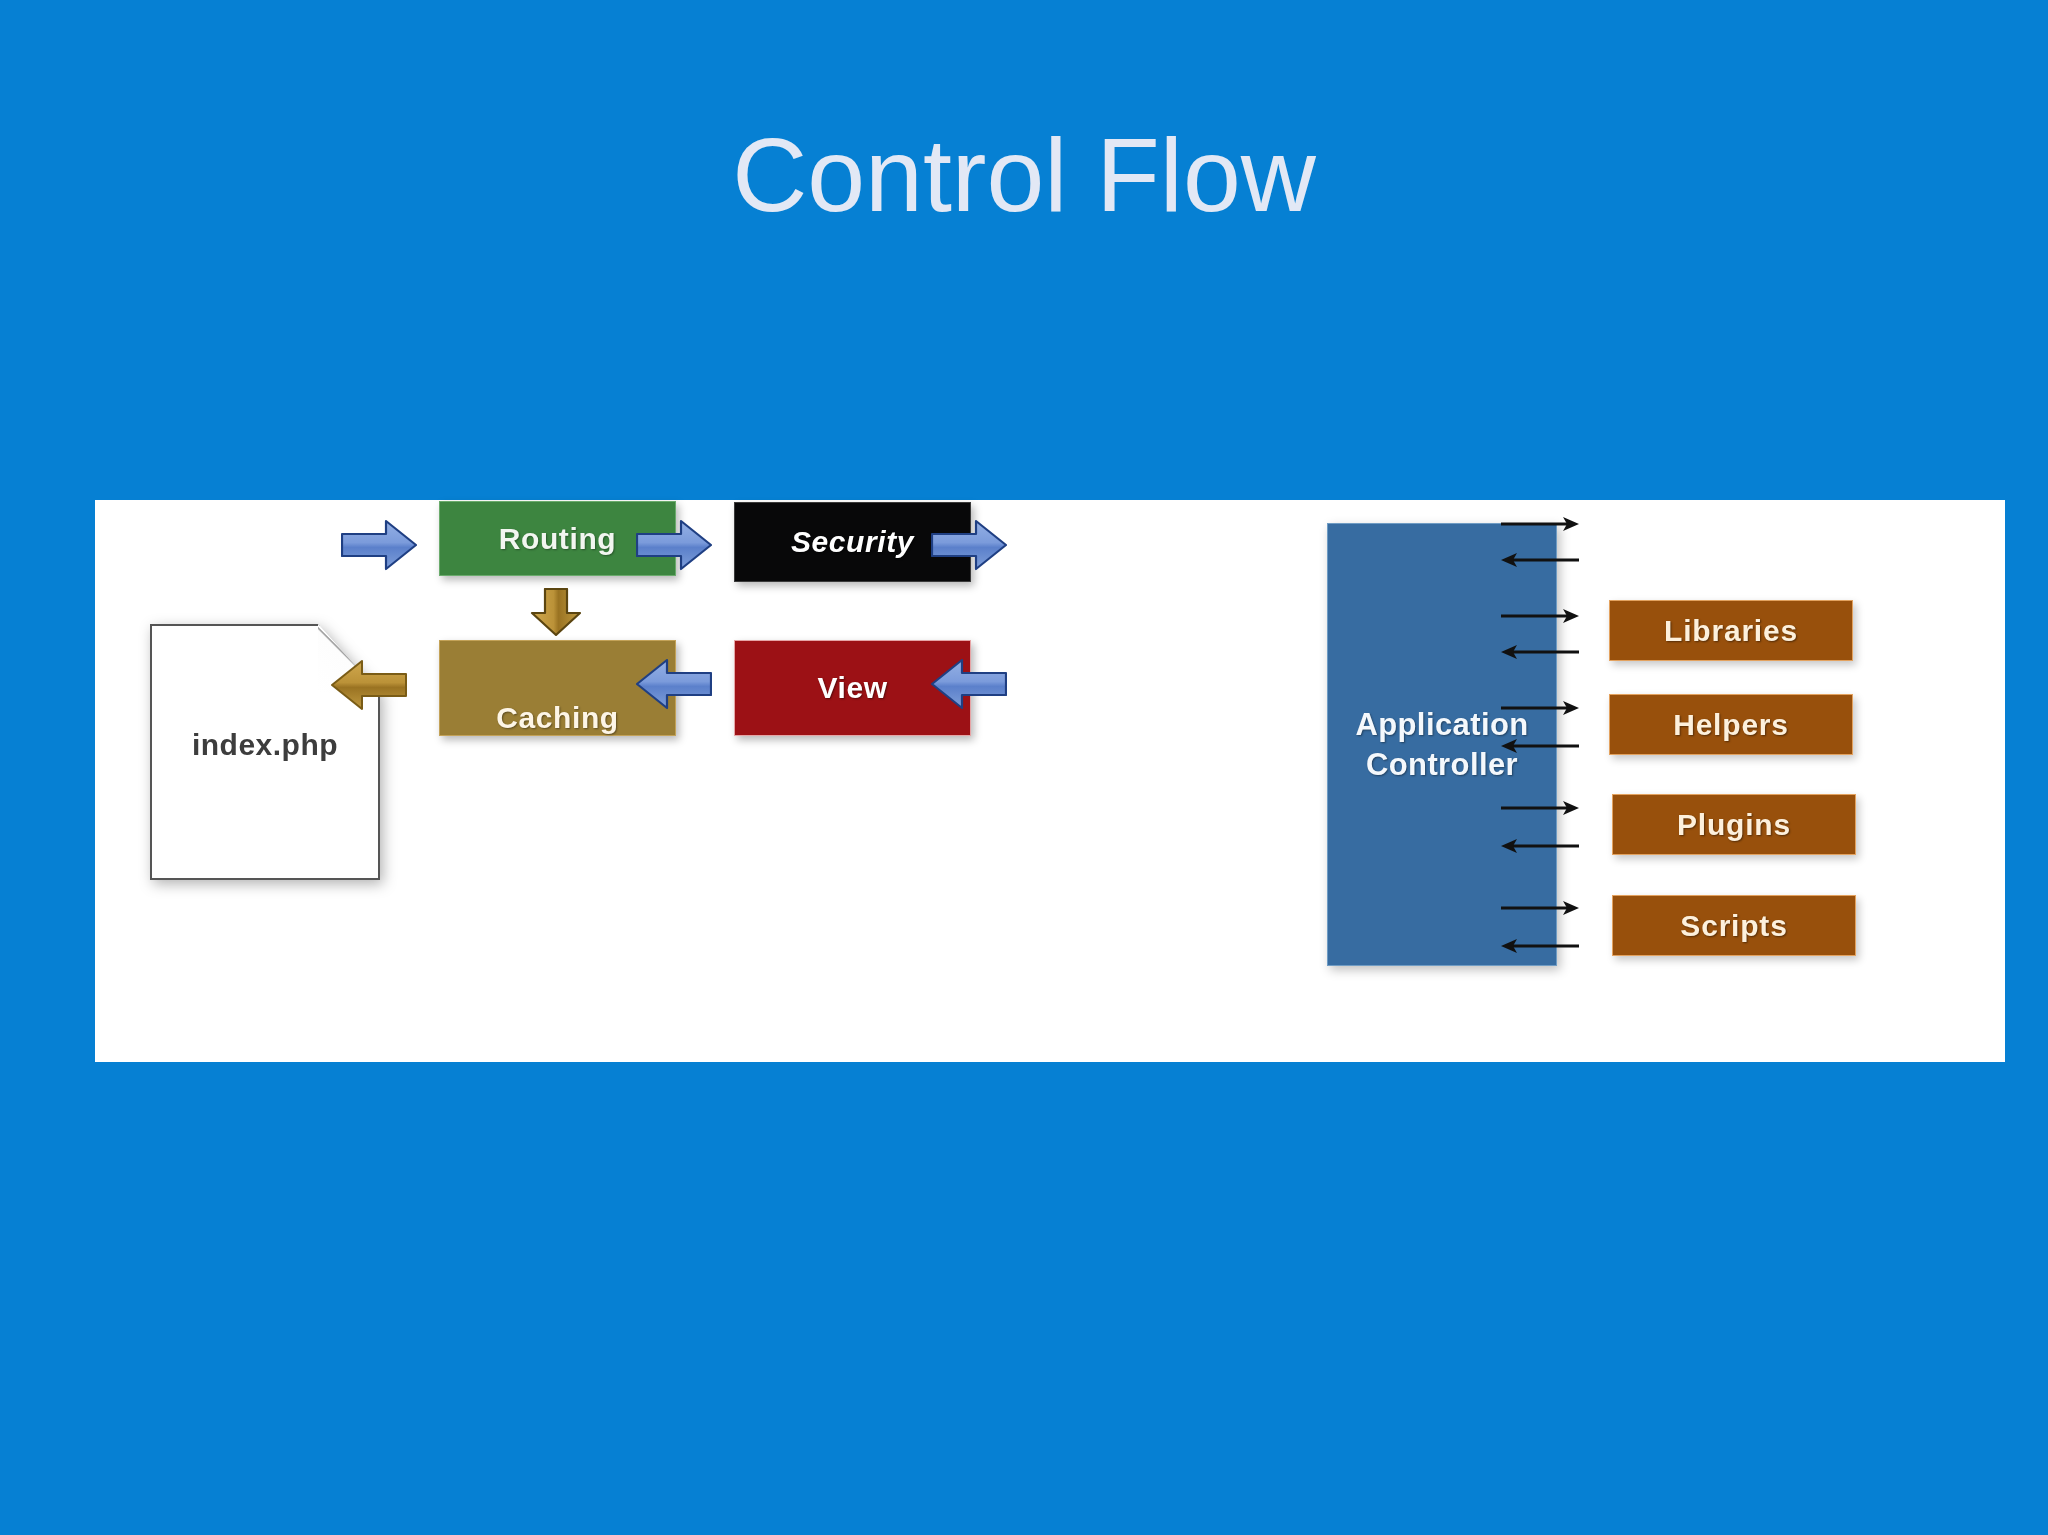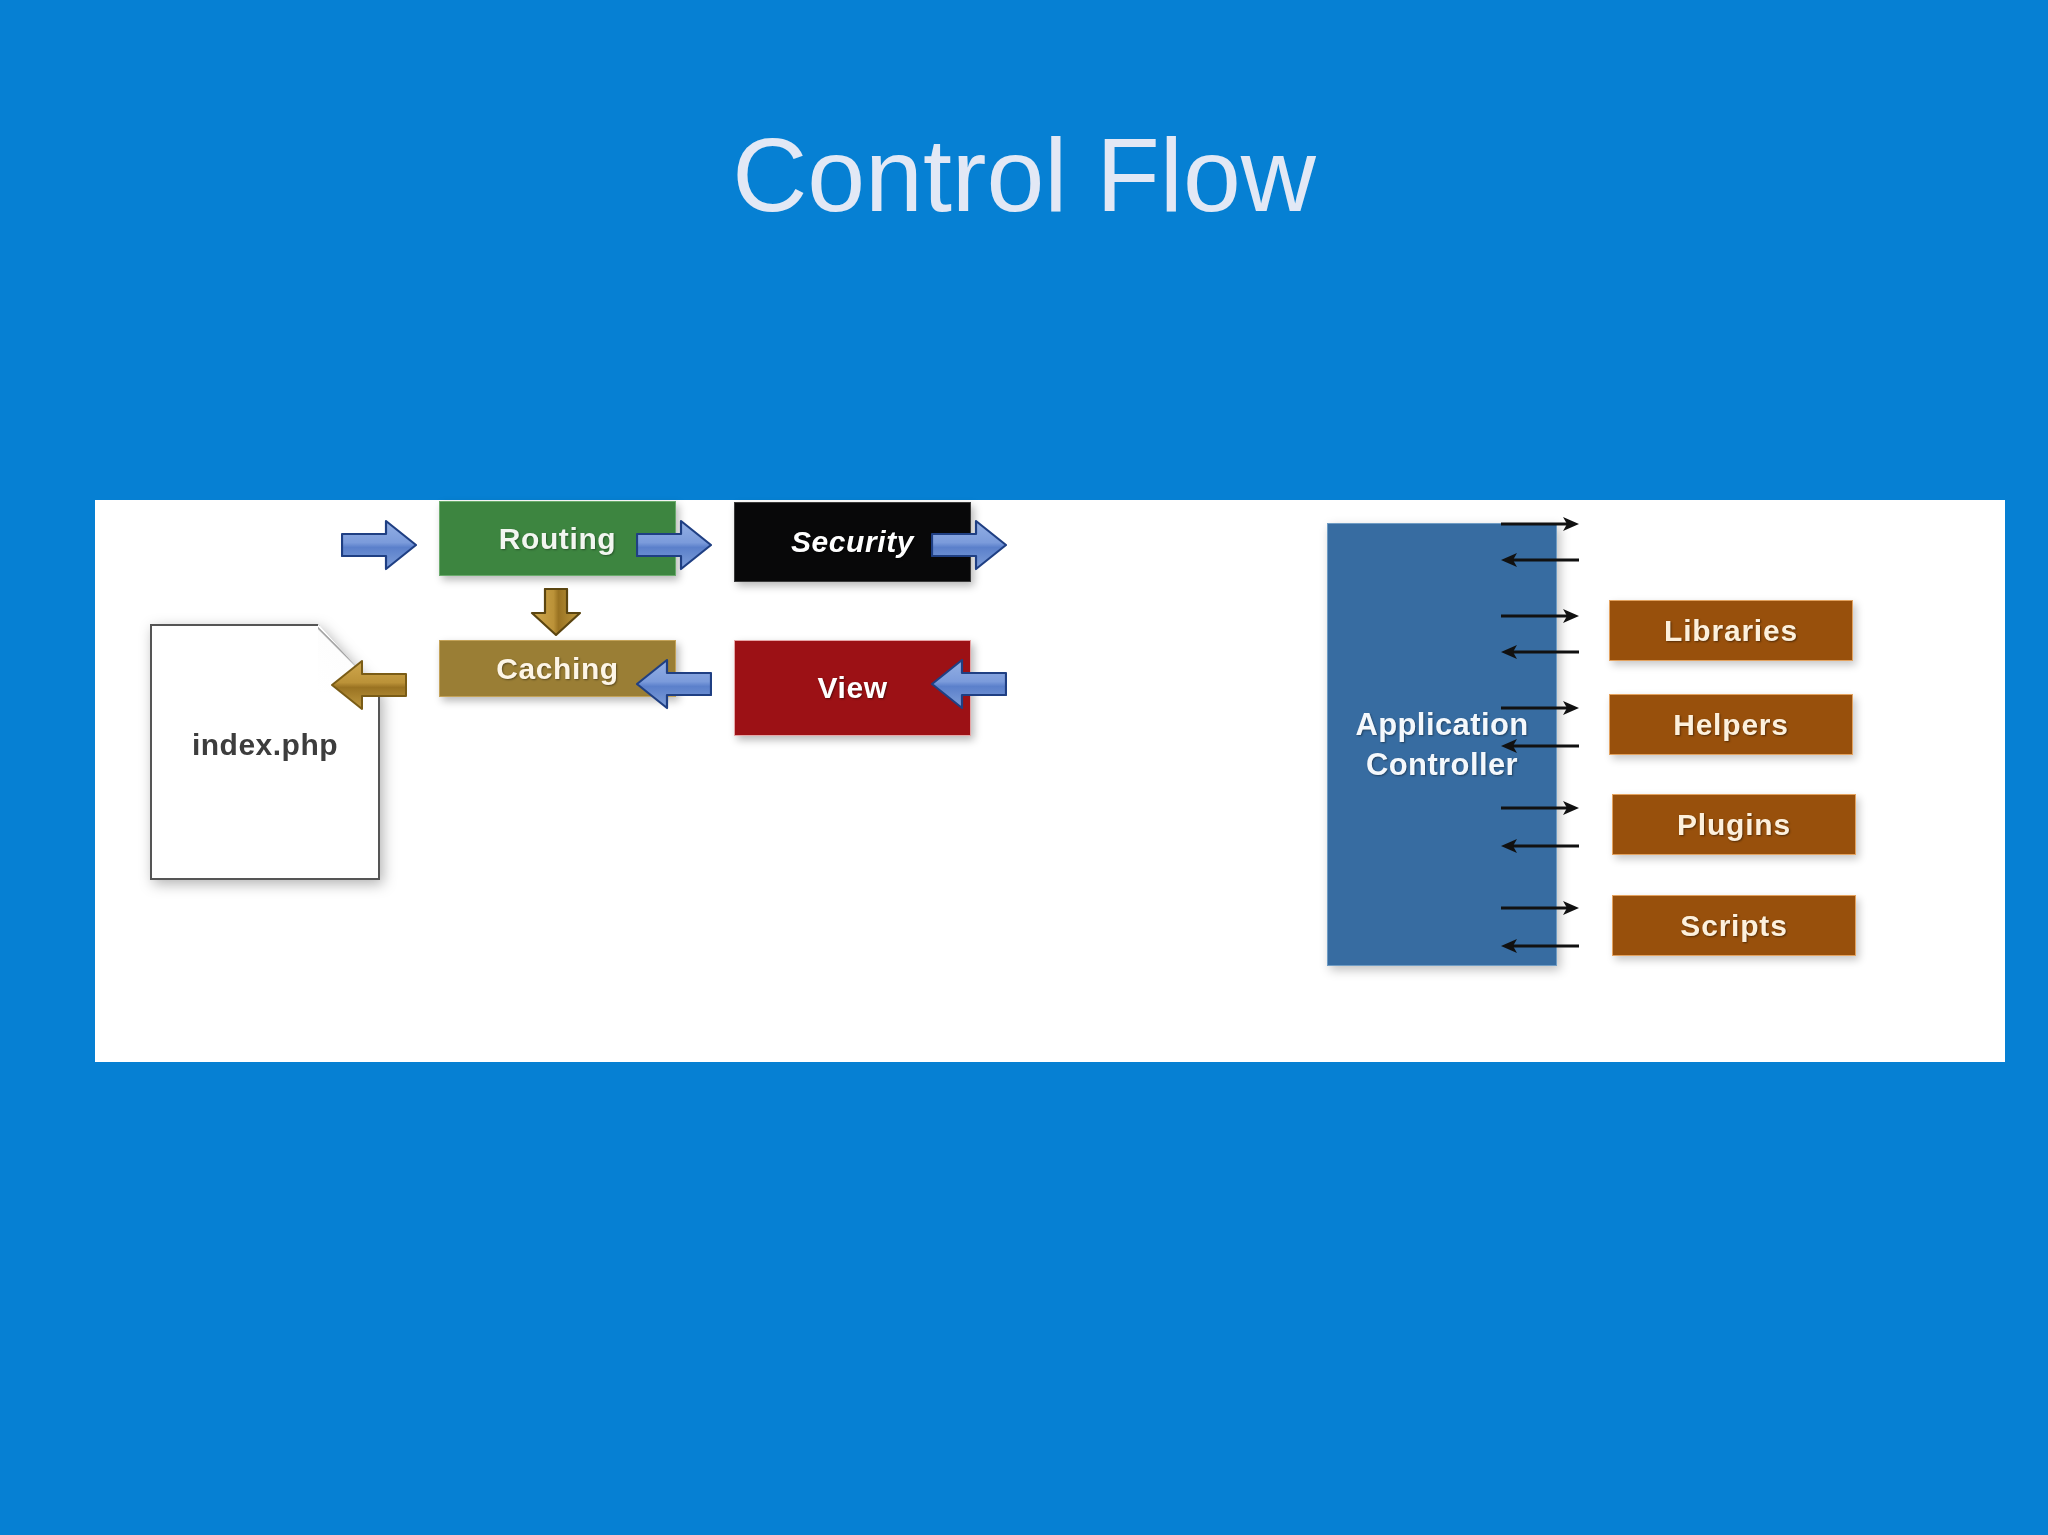--- a/index.html
+++ b/index.html
@@ -106,24 +106,25 @@
     text-shadow: 1px 1px 2px rgba(0,0,0,0.35);
   }
   #box-security {
     left: 639px; top: 2px; width: 237px; height: 80px;
     background: #080809; color: #ffffff;
     border: 1px solid #3b3b3b;
     text-shadow: 1px 1px 2px rgba(0,0,0,0.6);
     font-style: italic;
   }
   #box-caching {
-    left: 344px; top: 140px; width: 237px; height: 57px;
+    left: 344px; top: 140px; width: 237px; height: 96px;
     background: #9a7e35; color: #fdf5e6;
     border: 1px solid #c3a258;
     text-shadow: 1px 1px 2px rgba(0,0,0,0.4);
+    align-items: flex-end;
   }
   #box-view {
     left: 639px; top: 140px; width: 237px; height: 96px;
     background: #9c1115; color: #ffffff;
     border: 1px solid #e6a5a6;
     text-shadow: 1px 1px 2px rgba(0,0,0,0.45);
   }
   #box-app-controller {
     left: 1232px; top: 23px; width: 230px; height: 443px;
     background: #376ca1; color: #f4f8fc;

